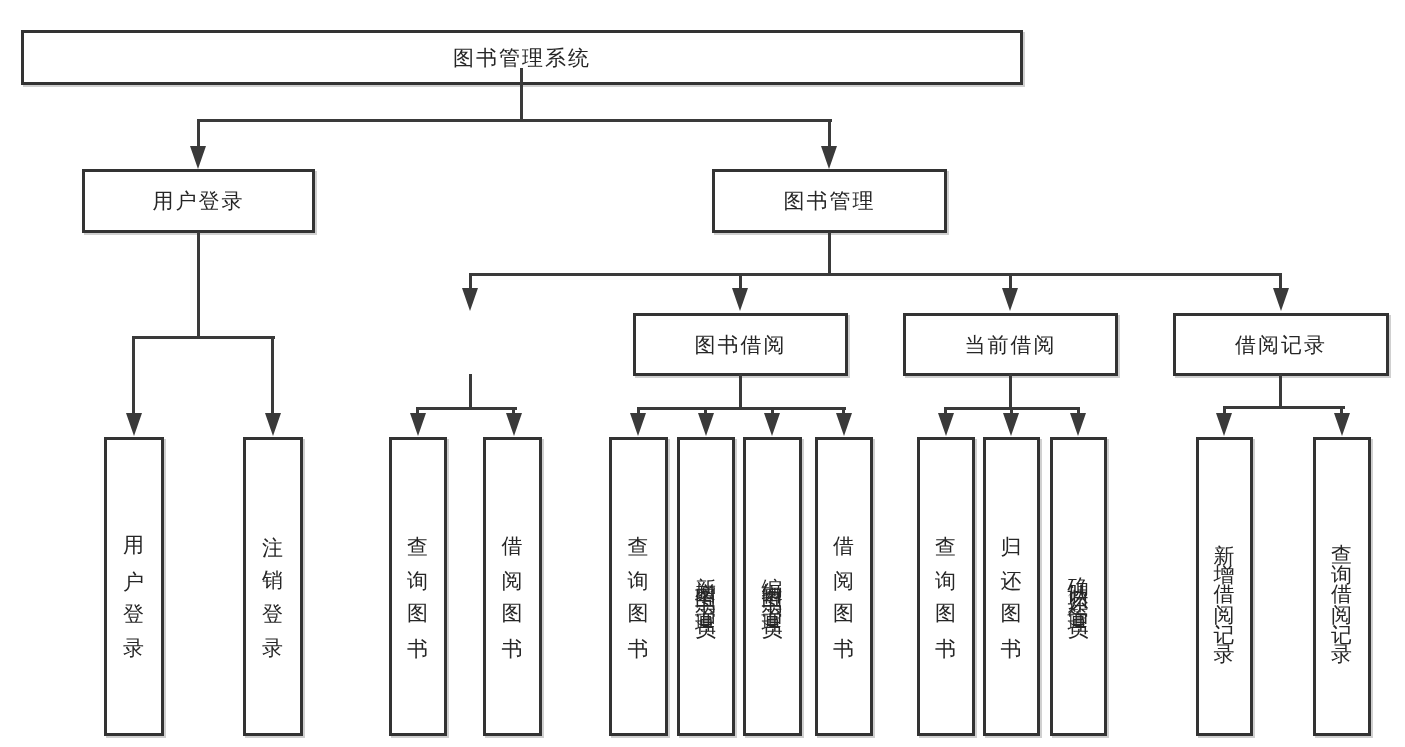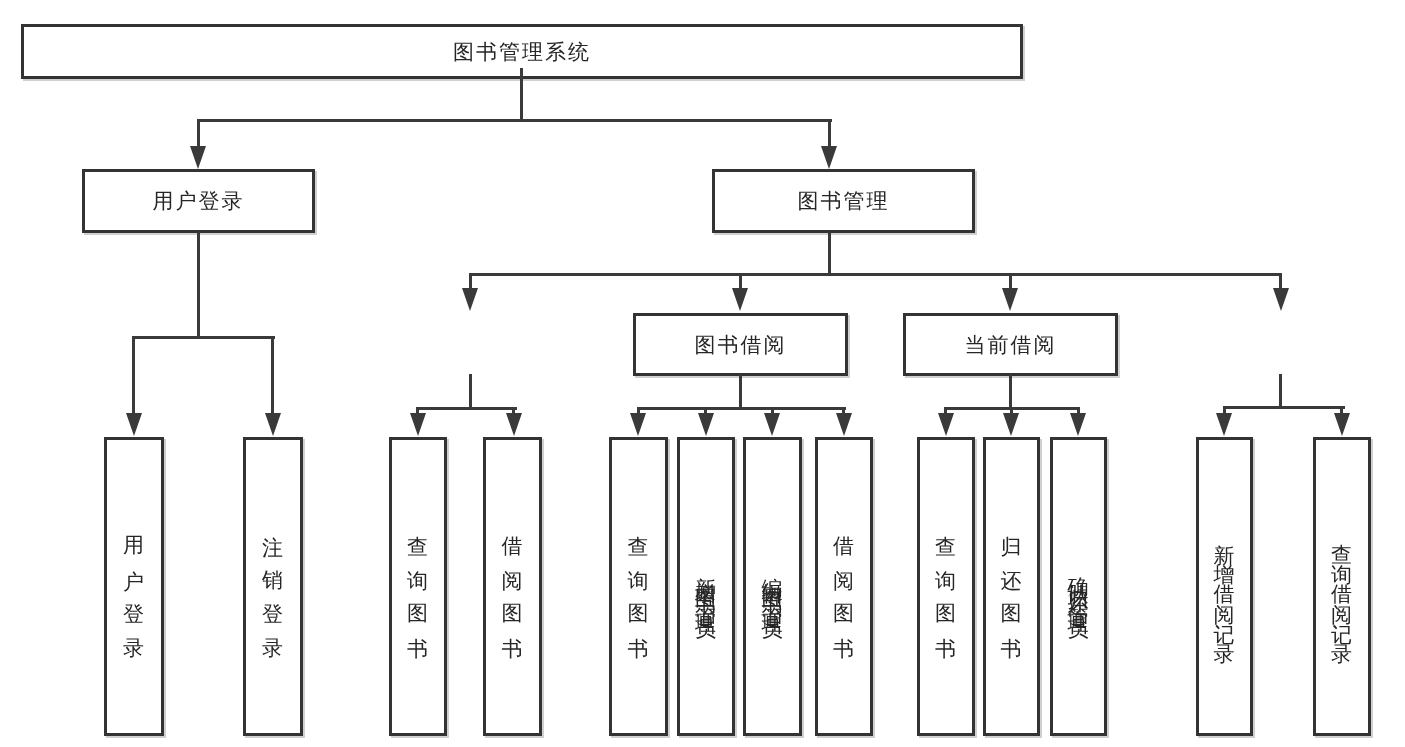--- a/index.html
+++ b/index.html
@@ -46,36 +46,39 @@
     letter-spacing:1px;
     text-shadow:-1px 1px 0 rgba(217,140,140,.55);
     white-space:nowrap;
   }
 </style>
 </head>
 <body>
 
 <div class="canvas">
 
-  <div class="box hbox" style="left:21px;top:24px;width:1002px;height:55px;">
+  <div class="box hbox" style="left:21px;top:30px;width:1002px;height:55px;">
     <span>图书管理系统</span>
   </div>
 
   <div class="box hbox" style="left:82px;top:169px;width:233px;height:64px;">
     <span>用户登录</span>
   </div>
-  <div class="box hbox" style="left:712px;top:169px;width:263px;height:64px;font-family:Liberation Mono, monospace;">
+  <div class="box hbox" style="left:712px;top:169px;width:235px;height:64px;font-family:Liberation Mono, monospace;">
     <span>图书管理</span>
   </div>
 
   <div class="box hbox" style="left:903px;top:313px;width:215px;height:63px;">
     <span>当前借阅</span>
   </div>
   <div class="box hbox" style="left:633px;top:313px;width:215px;height:63px;">
     <span>图书借阅</span>
+  </div>
+  <div class="box hbox" style="left:1173px;top:313px;width:216px;height:63px;">
+    <span>借阅记录</span>
   </div>
 
   <div class="box vbox v-short" style="left:104px;top:437px;width:60px;height:299px;">
     <span>用户登录</span>
   </div>
   <div class="box vbox v-short" style="left:243px;top:437px;width:60px;height:299px;">
     <span>注销登录</span>
   </div>
 
   <div class="box vbox v-short" style="left:389px;top:437px;width:58px;height:299px;">

